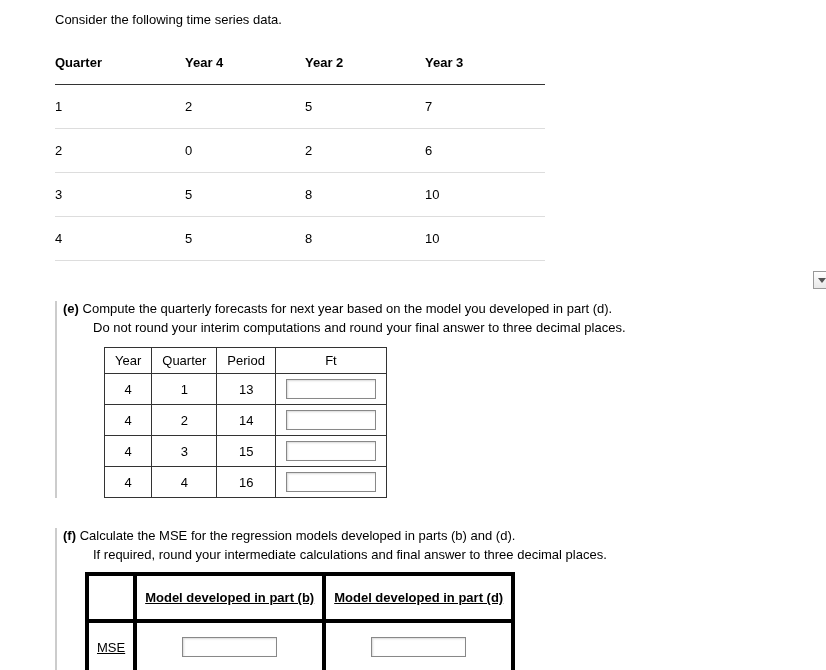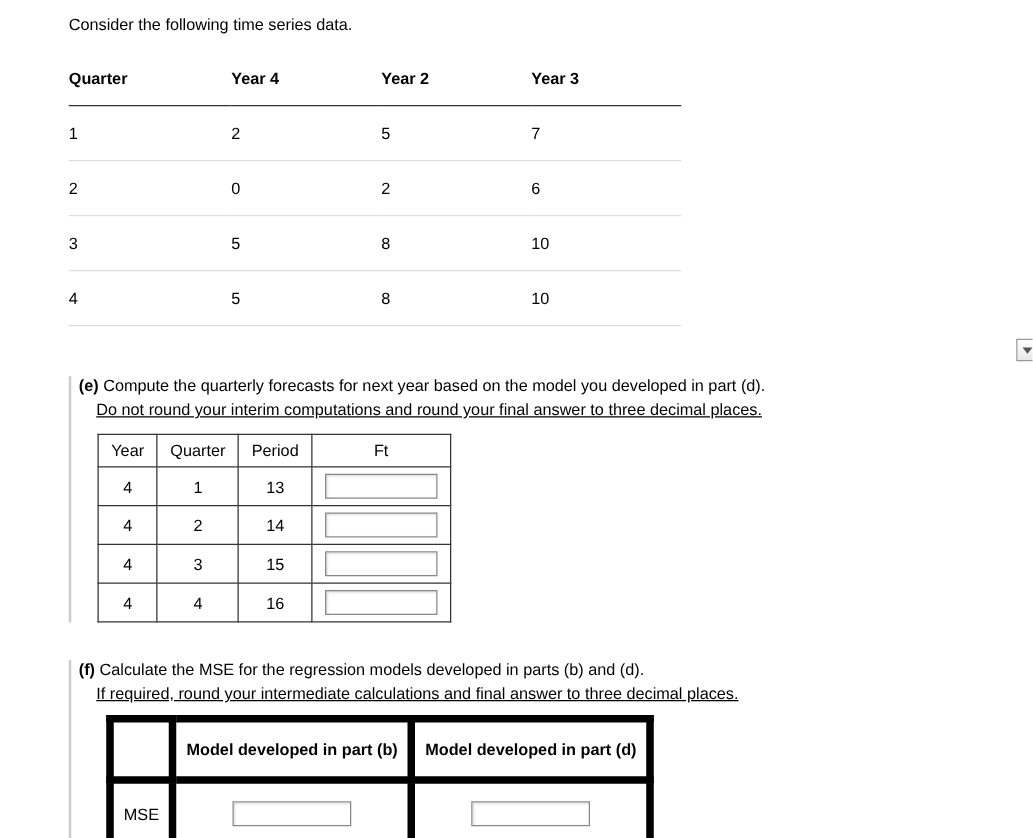--- a/index.html
+++ b/index.html
@@ -70,28 +70,27 @@
     .q-label {
       font-weight: bold;
       display: inline;
     }
     .q-text {
       display: inline;
       text-align: right;
     }
     .q-line2 {
       margin-top: 4px;
-      margin-left: 14px;
-      text-decoration: underline;
+      margin-left: 30px;
     }
     .forecast-table {
       border: 1px solid #333;
       border-collapse: collapse;
       margin-top: 12px;
-      margin-left: 15px;
+      margin-left: 41px;
     }
     .forecast-table th, .forecast-table td {
       border: 1px solid #333;
       padding: 5px 10px;
       text-align: center;
       font-size: 13px;
     }
     .forecast-table th {
       font-weight: normal;
       background: #fff;
@@ -111,24 +110,25 @@
       font-family: inherit;
       font-size: 12px;
     }
     .mse-table {
       border: 1px solid #333;
       border-collapse: collapse;
       margin-top: 10px;
       margin-left: 22px;
     }
     .mse-table th, .mse-table td {
-      border: 6px solid #000000;
+      border: 4px solid #000000;
       padding: 14px 8px;
       font-size: 13px;
       text-align: center;
+      text-decoration: underline;
     }
     .mse-table th {
       font-weight: bold;
     }
     .mse-table td.mse-label {
       font-weight: normal;
       text-align: center;
       width: 40px;
     }
     .mse-table input {

